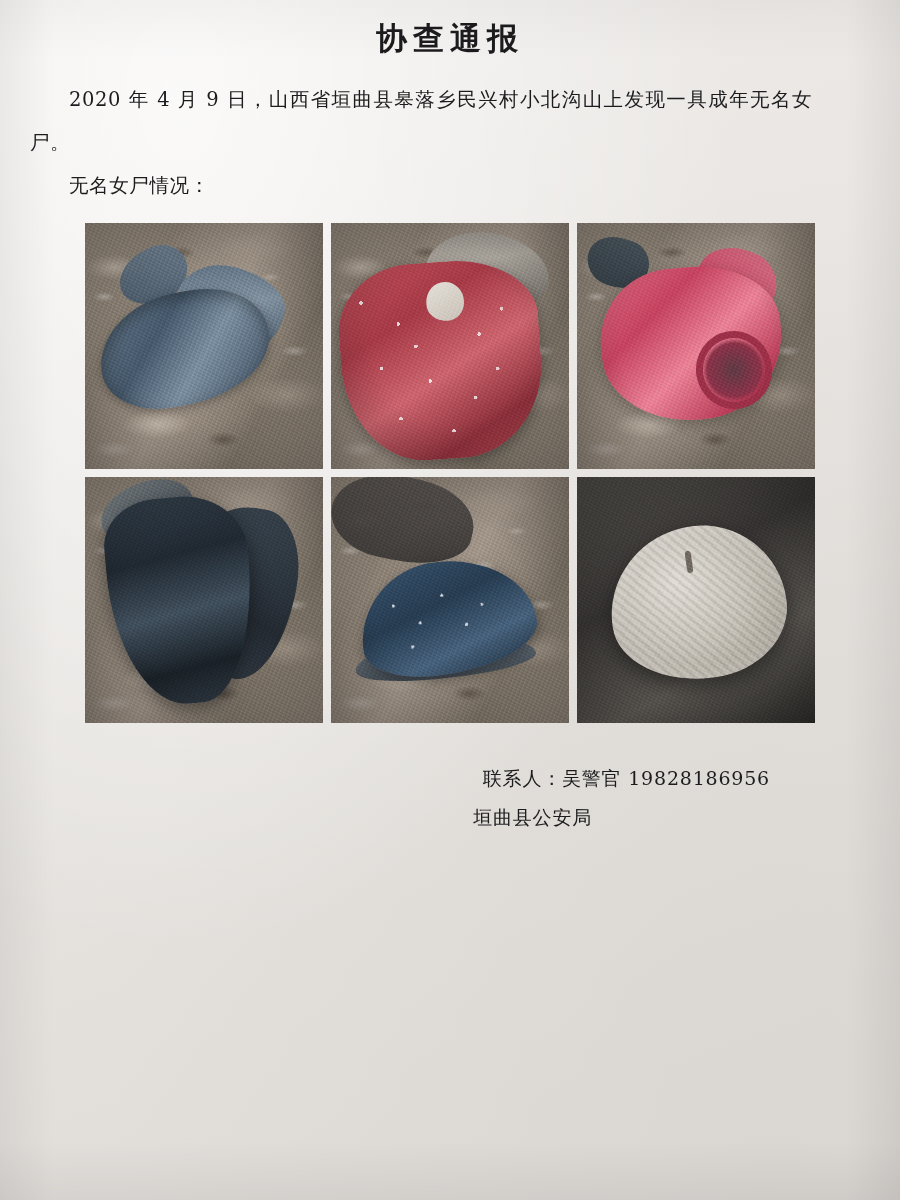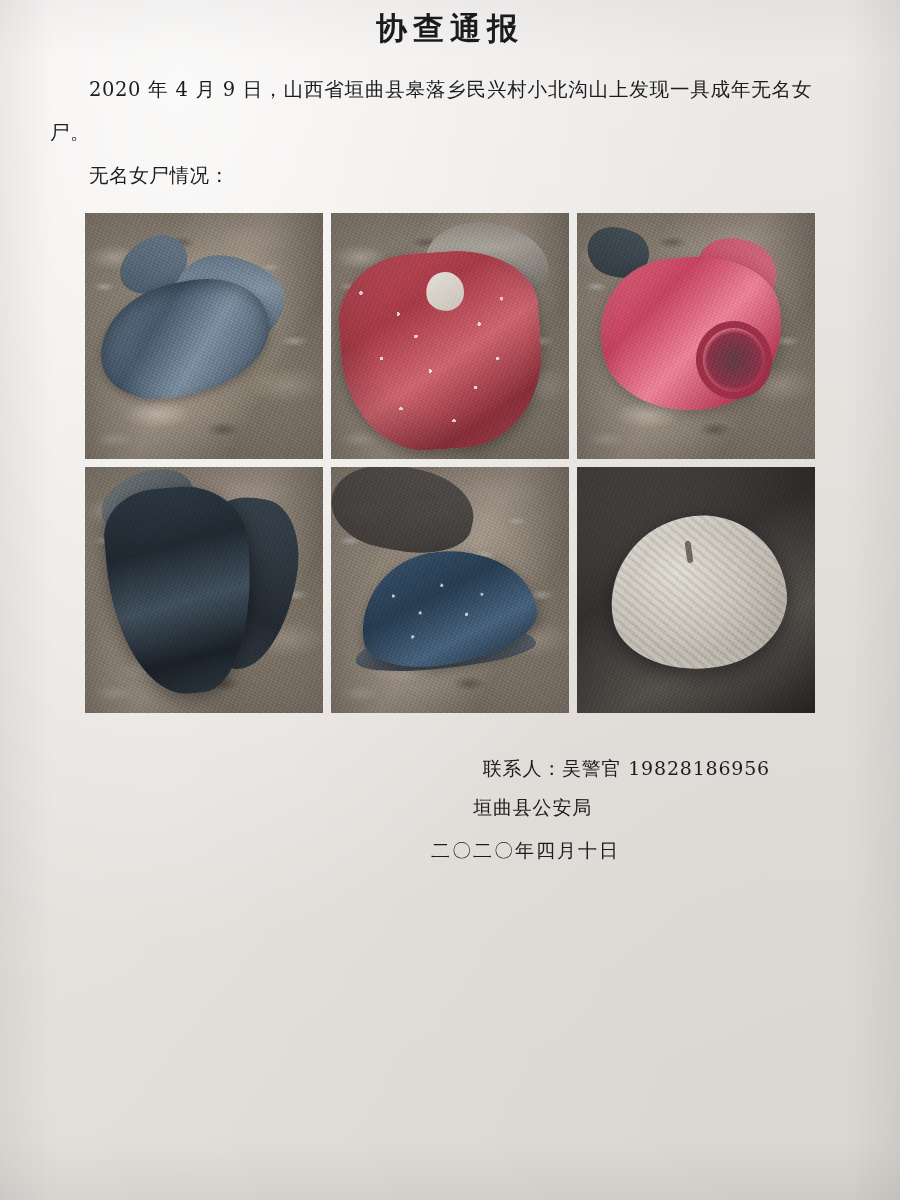--- a/index.html
+++ b/index.html
@@ -38,27 +38,27 @@
     pointer-events: none;
   }
 
   .doc-title {
     position: relative;
     text-align: center;
     font-size: 31px;
     font-weight: bold;
     letter-spacing: 6px;
     color: #1b1b1d;
-    padding-top: 8px;
+    padding-top: 18px;
     font-family: "DejaVu Serif", "Liberation Serif", serif;
   }
 
   .body-text {
     position: relative;
-    margin: 18px 88px 0 50px;
+    margin: 18px 88px 0 30px;
     font-size: 19.5px;
     line-height: 43px;
     color: #1c1c1e;
     text-align: justify;
     letter-spacing: 0.6px;
   }
   .para {
     text-indent: 2em;
     margin: 0;
   }
@@ -376,16 +376,15 @@
       <div class="blob p6-notch"></div>
       <div class="grain"></div>
       <div class="vig"></div>
     </div>
 
   </div>
 
   <div class="contacts">
     <div class="contact-line">联系人：吴警官 19828186956</div>
     <div class="contact-line issuer">垣曲县公安局</div>
-    <div class="contact-line date-line">二〇二〇年四月十日</div>
   </div>
 
 </div>
 
 </body></html>

